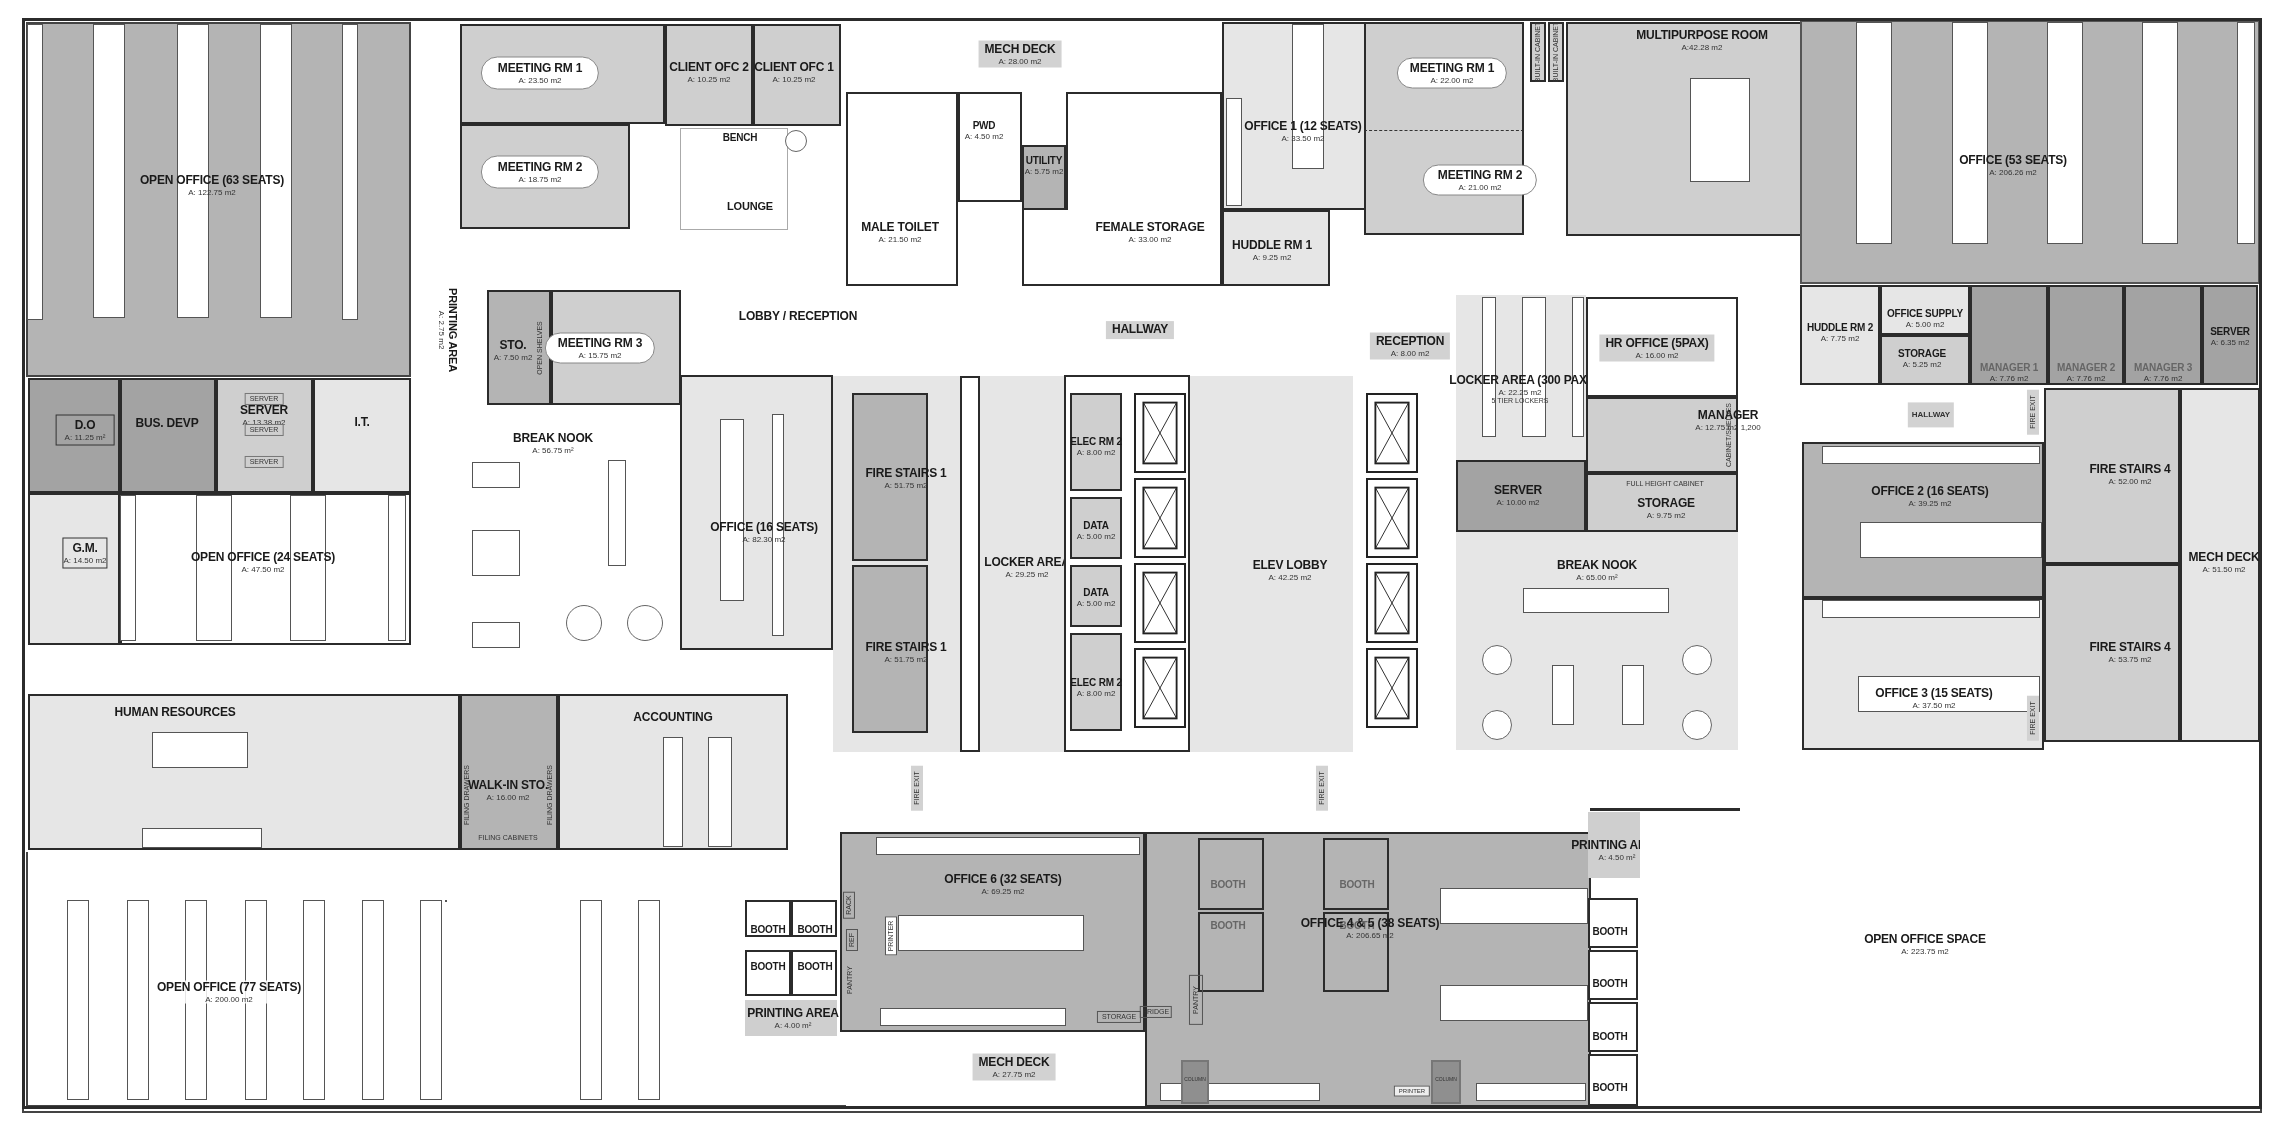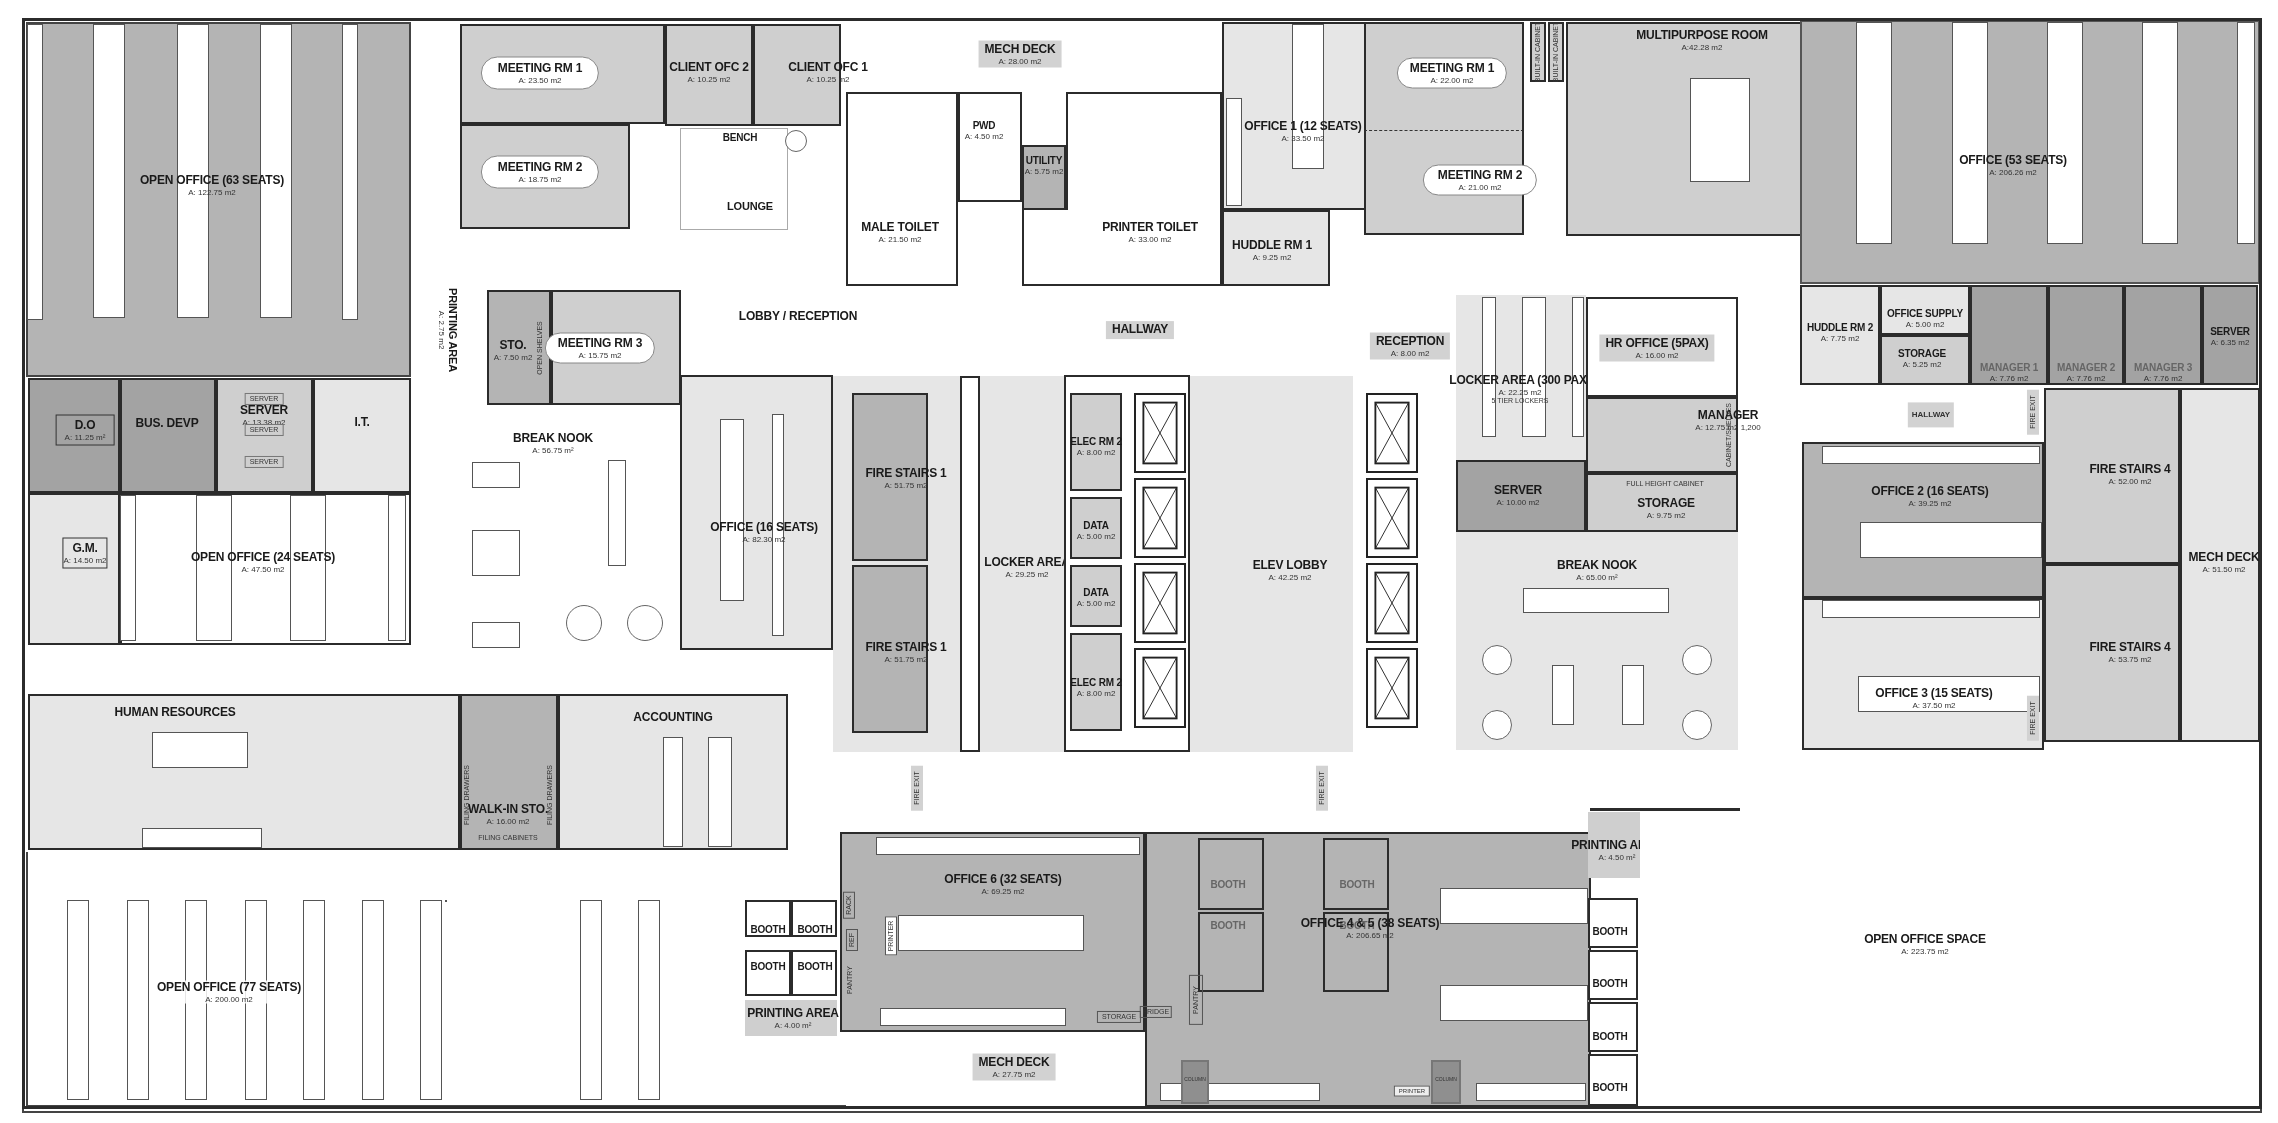--- a/index.html
+++ b/index.html
@@ -60,21 +60,21 @@
     <span class="n">MEETING RM 2</span>
       <span class="a">A: 18.75 m2</span>
   </div>
 
   <div class="room tone-m" style="left:665px;top:24px;width:88px;height:102px;"></div>
   <div class="label" style="left:709px;top:72px;">
     <span class="n">CLIENT OFC 2</span>
       <span class="a">A: 10.25 m2</span>
   </div>
   <div class="room tone-m" style="left:753px;top:24px;width:88px;height:102px;"></div>
-  <div class="label" style="left:828px;top:72px;">
+  <div class="label" style="left:794px;top:72px;">
     <span class="n">CLIENT OFC 1</span>
       <span class="a">A: 10.25 m2</span>
   </div>
   <div class="room tone-w" style="left:680px;top:128px;width:108px;height:102px;border:1px solid #aaa;"></div>
   <div class="label small" style="left:740px;top:138px;">
       <span class="n">BENCH</span>
     </div>
   <div class="ring" style="left:785px;top:130px;width:22px;height:22px;"></div>
   <div class="label" style="left:750px;top:206px;">
       <span class="n" style="font-size:11px;">LOUNGE</span>
@@ -96,21 +96,21 @@
       <span class="a">A: 4.50 m2</span>
   </div>
   <div class="room tone-d" style="left:1022px;top:145px;width:44px;height:65px;"></div>
   <div class="label small" style="left:1044px;top:165px;">
     <span class="n">UTILITY</span>
       <span class="a">A: 5.75 m2</span>
   </div>
   <div class="room tone-w" style="left:1022px;top:210px;width:200px;height:76px;border-top:none;"></div>
   <div class="room tone-w" style="left:1066px;top:92px;width:156px;height:118px;border-bottom:none;"></div>
   <div class="label" style="left:1150px;top:232px;">
-    <span class="n">PRINTER TOILET</span>
+    <span class="n">FEMALE STORAGE</span>
       <span class="a">A: 33.00 m2</span>
   </div>
 
   <div class="room tone-l" style="left:1222px;top:22px;width:150px;height:188px;"></div>
   <div class="desk" style="left:1292px;top:24px;width:32px;height:145px;"></div>
   <div class="desk" style="left:1226px;top:98px;width:16px;height:108px;"></div>
   <div class="label" style="left:1303px;top:131px;">
     <span class="n">OFFICE 1 (12 SEATS)</span>
       <span class="a">A: 33.50 m2</span>
   </div>
@@ -471,21 +471,21 @@
     <span class="s">FIRE EXIT</span>
   </div>
 
   <div class="room tone-l" style="left:28px;top:694px;width:432px;height:156px;"></div>
   <div class="label" style="left:175px;top:713px;">
       <span class="n">HUMAN RESOURCES</span>
     </div>
   <div class="desk" style="left:152px;top:732px;width:96px;height:36px;"></div>
   <div class="desk" style="left:142px;top:828px;width:120px;height:20px;"></div>
   <div class="room tone-d" style="left:460px;top:694px;width:98px;height:156px;"></div>
-  <div class="label" style="left:508px;top:790px;margin-top:24px;">
+  <div class="label" style="left:508px;top:790px;">
     <span class="n">WALK-IN STO.</span>
       <span class="a">A: 16.00 m2</span>
   </div>
   <div class="label vert270" style="left:467px;top:795px;">
       <span class="s">FILING DRAWERS</span>
     </div>
   <div class="label vert270" style="left:550px;top:795px;">
       <span class="s">FILING DRAWERS</span>
     </div>
   <div class="label" style="left:508px;top:838px;">

